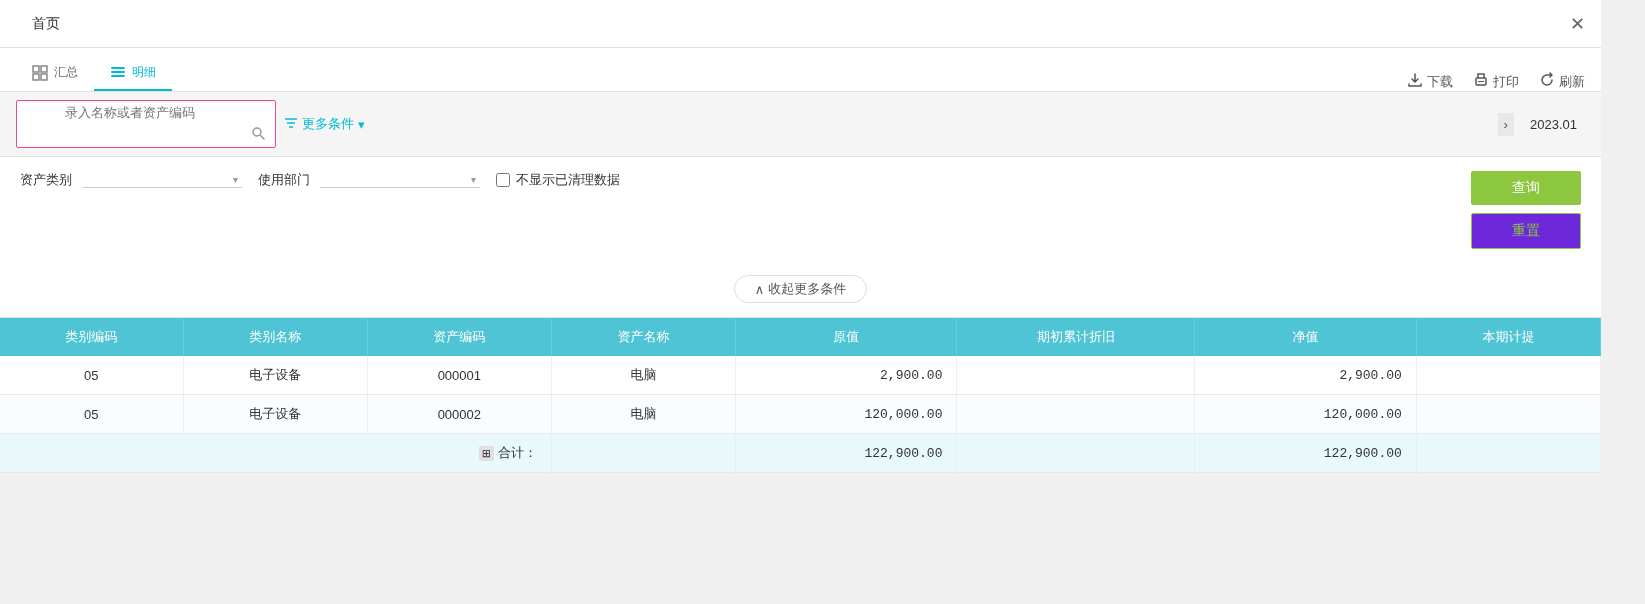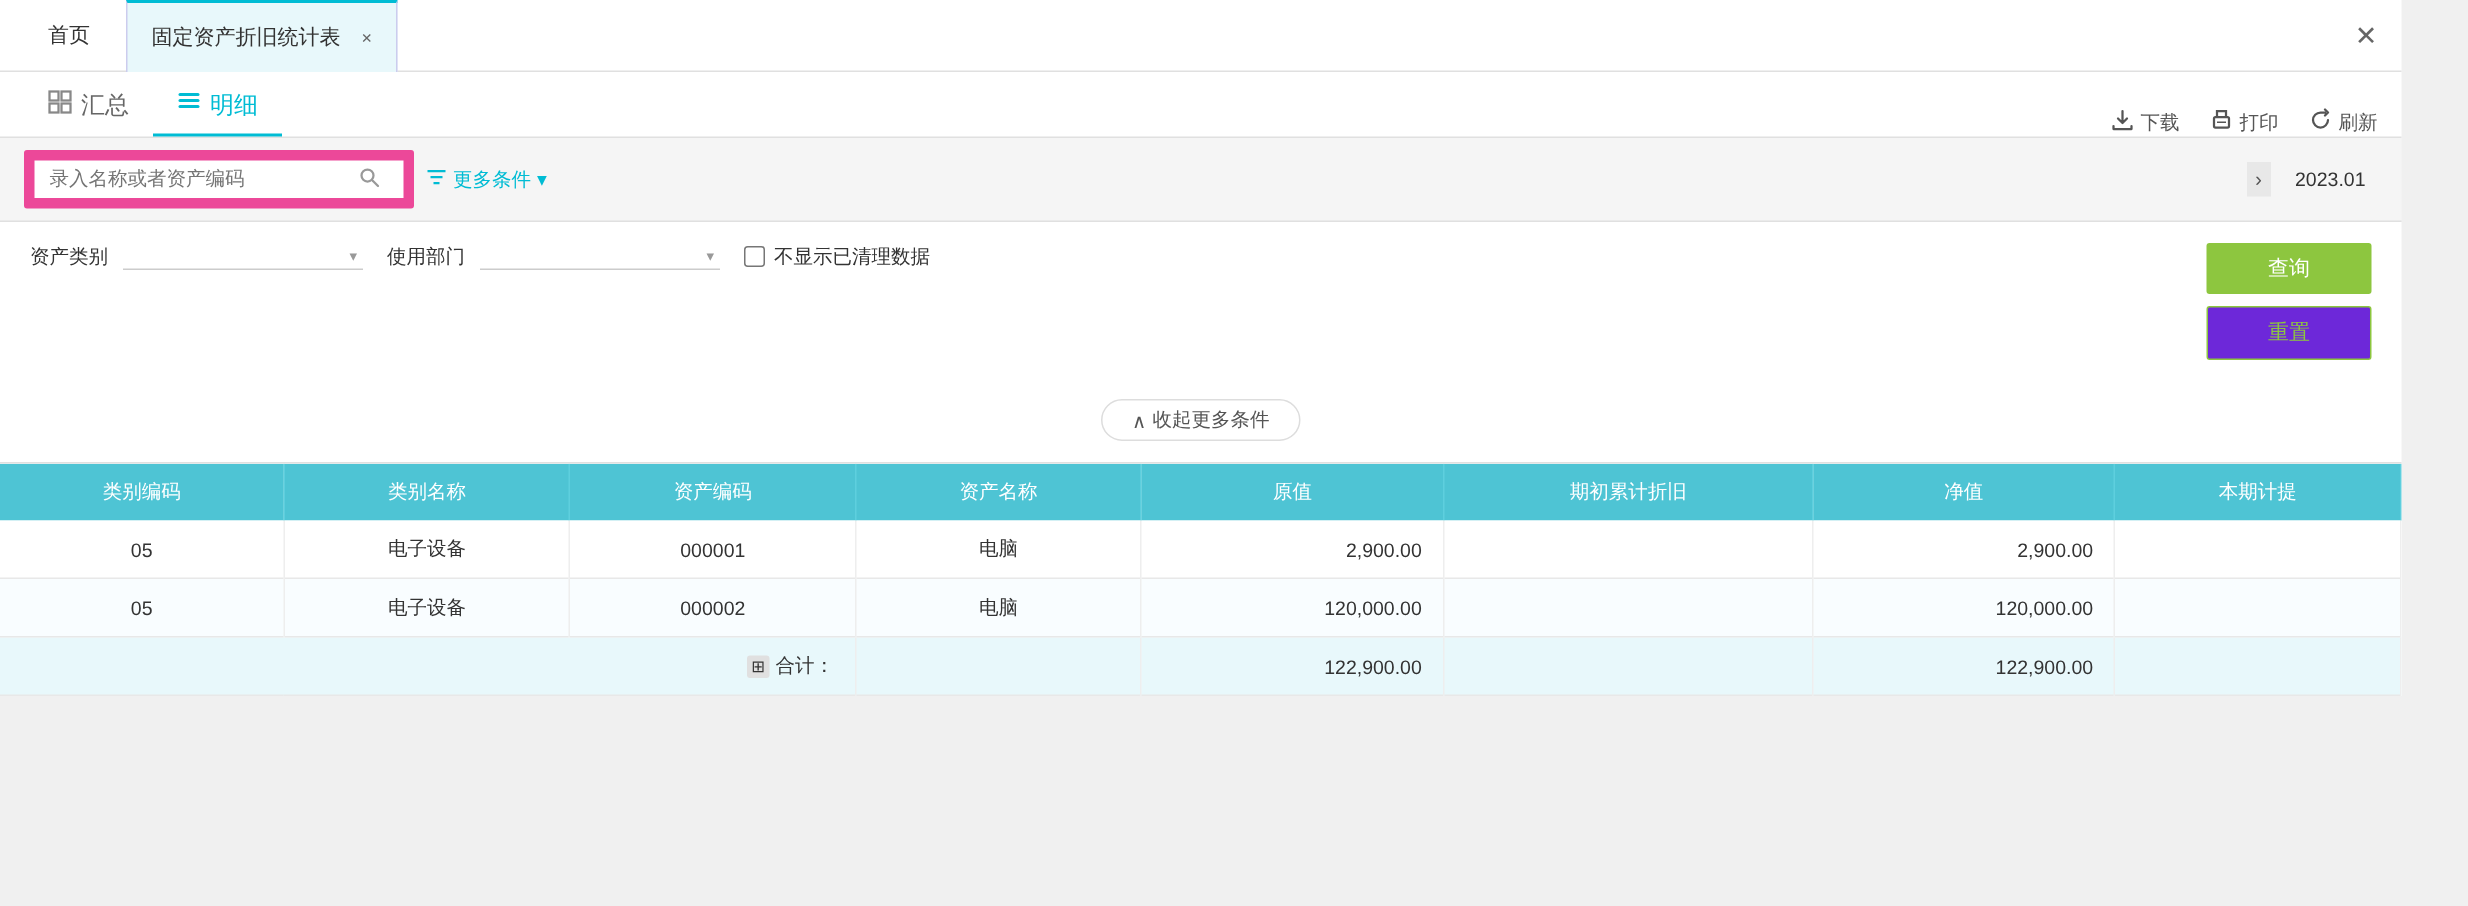--- a/index.html
+++ b/index.html
@@ -61,24 +61,24 @@
     .sub-tabs {
       display: flex;
       align-items: flex-end;
       background: #fff;
       border-bottom: 1px solid #e0e0e0;
       padding: 0 16px;
       height: 44px;
     }
     .sub-tab {
       display: flex;
-      align-items: flex-start;
+      align-items: center;
       gap: 6px;
       padding: 8px 16px;
-      font-size: 16px;
+      font-size: 12px;
       color: #666;
       cursor: pointer;
       border-bottom: 2px solid transparent;
     }
     .sub-tab.active {
       color: #00bcd4;
       border-bottom: 2px solid #00bcd4;
     }
     .sub-tab-icon {
       width: 16px;
@@ -107,27 +107,28 @@
     .search-bar {
       display: flex;
       align-items: center;
       background: #f5f5f5;
       border-bottom: 1px solid #e0e0e0;
       padding: 8px 16px;
       gap: 8px;
     }
     .search-input-wrap {
       display: flex;
-      align-items: flex-start;
-      background: #fff;
-      border: 7px solid #ec4899;
+      align-items: flex-end;
+      background: #fff;
+      border: 1px solid #ec4899;
       border-radius: 2px;
       padding: 4px 10px;
       gap: 6px;
       width: 260px;
+      flex-direction: column;
     }
     .search-input-wrap input {
       border: none;
       outline: none;
       font-size: 13px;
       color: #999;
       background: transparent;
       width: 200px;
     }
     .more-filter {
@@ -285,20 +286,21 @@
     }
     tbody td {
       padding: 10px 14px;
       font-size: 13px;
       color: #333;
       text-align: center;
       border-right: 1px solid #eee;
     }
     tbody td.num {
       text-align: right;
+      font-family: Liberation Mono, monospace;
     }
     .summary-row {
       background: #e8f8fb !important;
     }
 
     
     .right-sidebar {
       position: absolute;
       right: 0;
       top: 0;
@@ -338,24 +340,20 @@
   </style>
 </head>
 <body>
 
 <div style="display:flex; width:1645px; height:604px; overflow:hidden;">
 
   <div class="main-content">
 
     <div class="top-nav">
       <span class="nav-home">首页</span>
-      <div class="nav-tab">
-        <span>固定资产折旧统计表</span>
-        <span class="close-btn">×</span>
-      </div>
       <span class="window-close" style="margin-left:auto;">✕</span>
     </div>
 
     <div class="sub-tabs">
       <div class="sub-tab">
         <span class="sub-tab-icon">
           <svg width="16" height="16" viewBox="0 0 16 16">
               <rect x="1" y="1" width="6" height="6" fill="none" stroke="#888" stroke-width="1.5"></rect>
               <rect x="9" y="1" width="6" height="6" fill="none" stroke="#888" stroke-width="1.5"></rect>
               <rect x="1" y="9" width="6" height="6" fill="none" stroke="#888" stroke-width="1.5"></rect>

